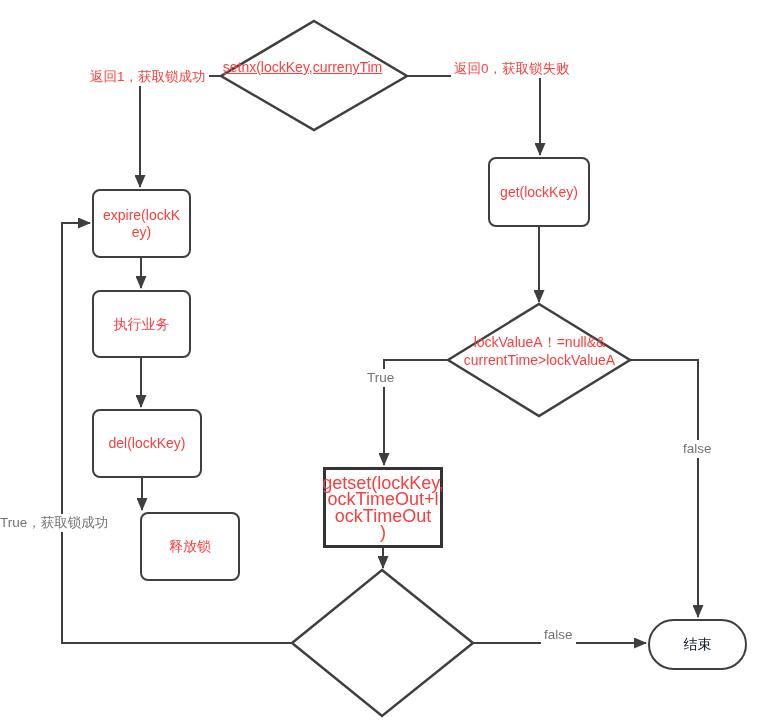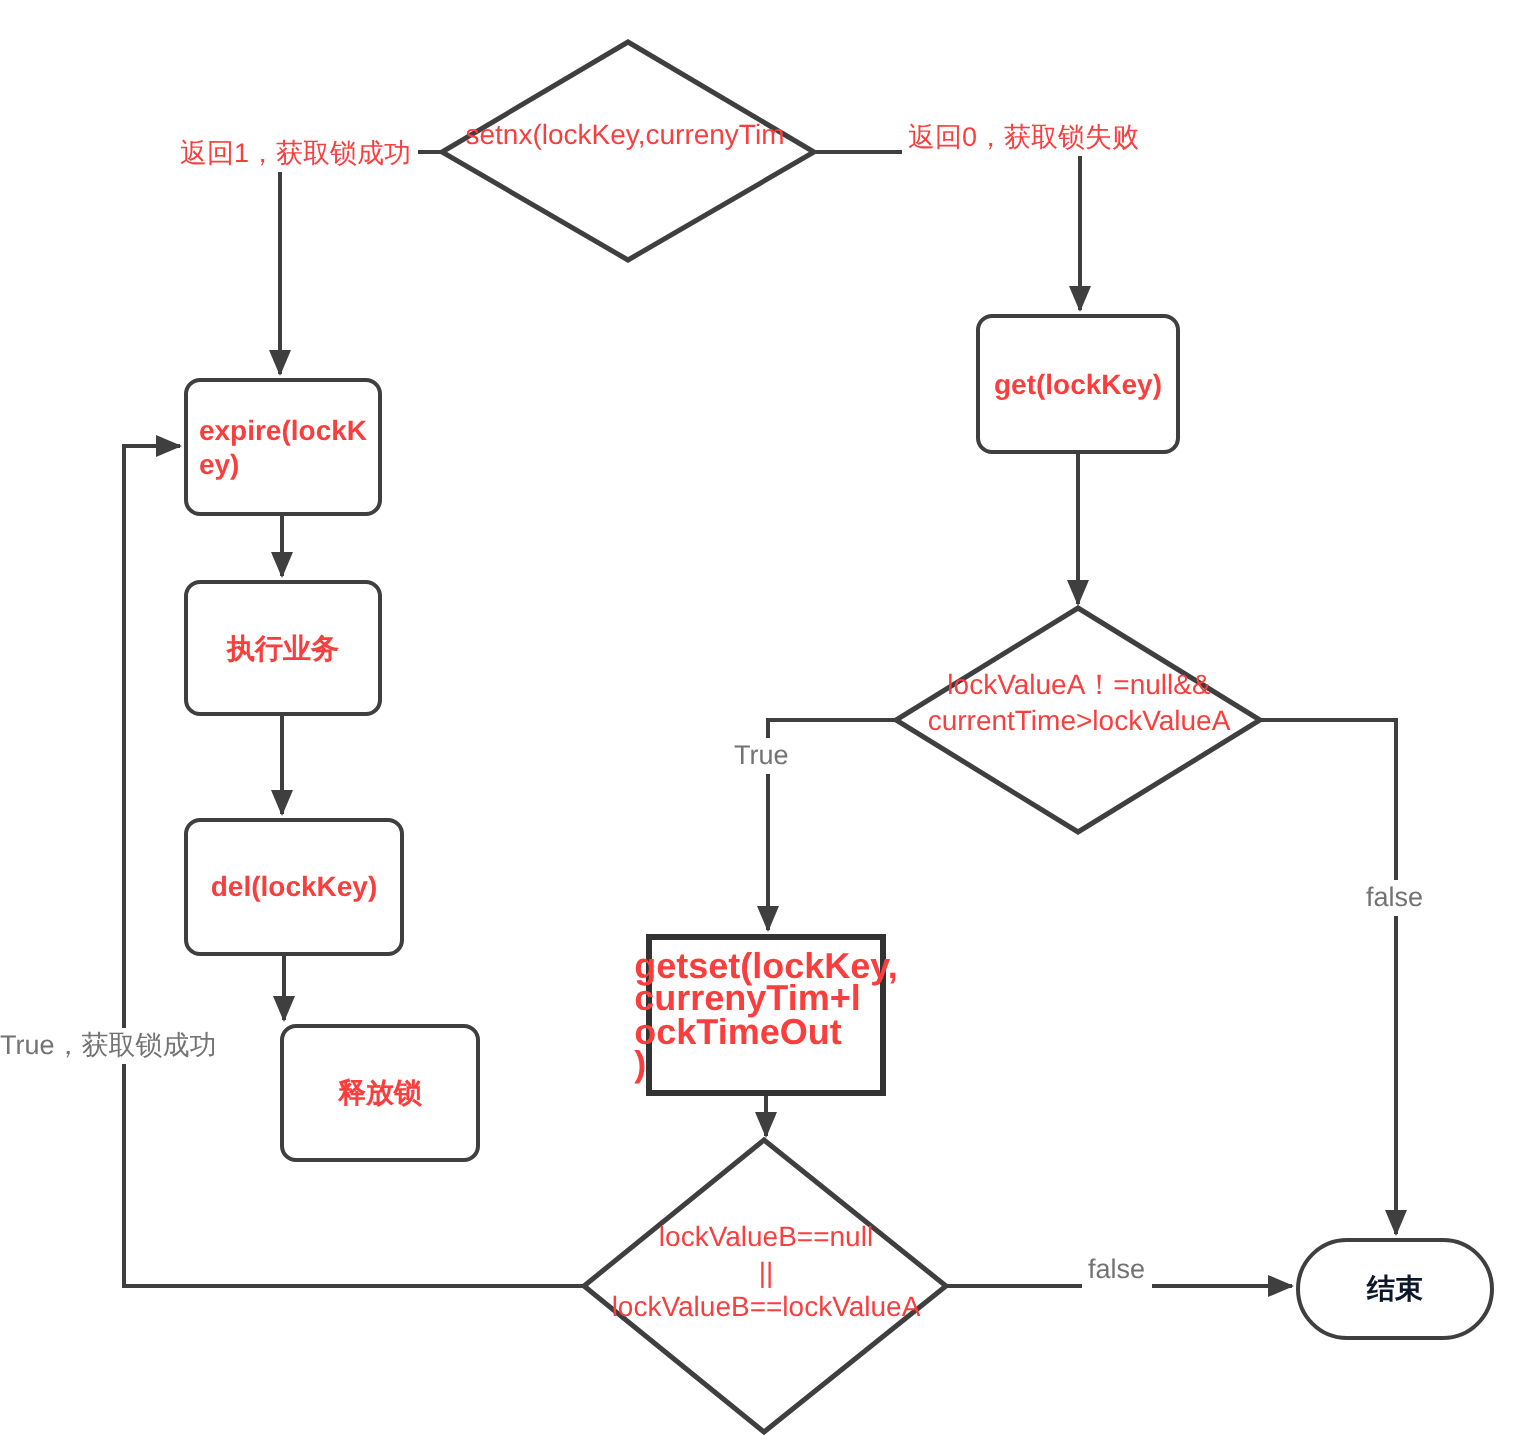--- a/index.html
+++ b/index.html
@@ -17,22 +17,22 @@
     z-index: 1;
   }
   .node {
     position: absolute;
     box-sizing: border-box;
     border: 2px solid #3f3f3f;
     background: #ffffff;
     display: flex;
     align-items: center;
     justify-content: center;
+    text-align: center;
     z-index: 2;
-    font-weight: bold;
   }
   .node.rounded { border-radius: 8px; }
   .node.sharp  { border: 3px solid #333333; border-radius: 0; }
   .node.pill   { border-radius: 26px; }
   .node-text {
     font-size: 14px;
     line-height: 17px;
     color: #fa3e3e;
   }
   .node-text.dark { color: #0f172a; }
@@ -104,44 +104,39 @@
     <div class="node-text">释放锁</div>
   </div>
 
   <div class="node rounded" style="left:488px; top:157px; width:102px; height:70px;">
     <div class="node-text">get(lockKey)</div>
   </div>
 
   <div class="node sharp" style="left:323px; top:467px; width:120px; height:81px;">
     <div class="node-text" style="font-size:18px; line-height:16.5px;">
       <div>getset(lockKey,</div>
-      <div>currenyTim+l</div>
+      <div>ockTimeOut+l</div>
       <div>ockTimeOut</div>
       <div>)</div>
     </div>
   </div>
 
   <div class="node pill" style="left:648px; top:619px; width:99px; height:51px;">
     <div class="node-text dark">结束</div>
   </div>
 
-  <div class="diamond-text" style="left:220px; top:58px; width:185px;">
+  <div class="diamond-text" style="left:210px; top:58px; width:185px;text-decoration:underline;">
     <div>setnx(lockKey,currenyTim</div>
   </div>
 
   <div class="diamond-text" style="left:448px; top:333px; width:183px;">
     <div>lockValueA！=null&amp;&amp;</div>
     <div>currentTime&gt;lockValueA</div>
   </div>
 
-  <div class="diamond-text" style="left:292px; top:610px; width:182px; line-height:17.5px;">
-    <div>lockValueB==null</div>
-    <div>||</div>
-    <div>lockValueB==lockValueA</div>
-  </div>
 
   <div class="edge-label red" style="left:87px; top:68px;">返回1，获取锁成功</div>
 
   <div class="edge-label red" style="left:451px; top:60px;">返回0，获取锁失败</div>
 
   <div class="edge-label dark" style="left:364px; top:369px;">True</div>
 
   <div class="edge-label dark" style="left:680px; top:440px;">false</div>
 
   <div class="edge-label dark" style="left:541px; top:626px;">false</div>

